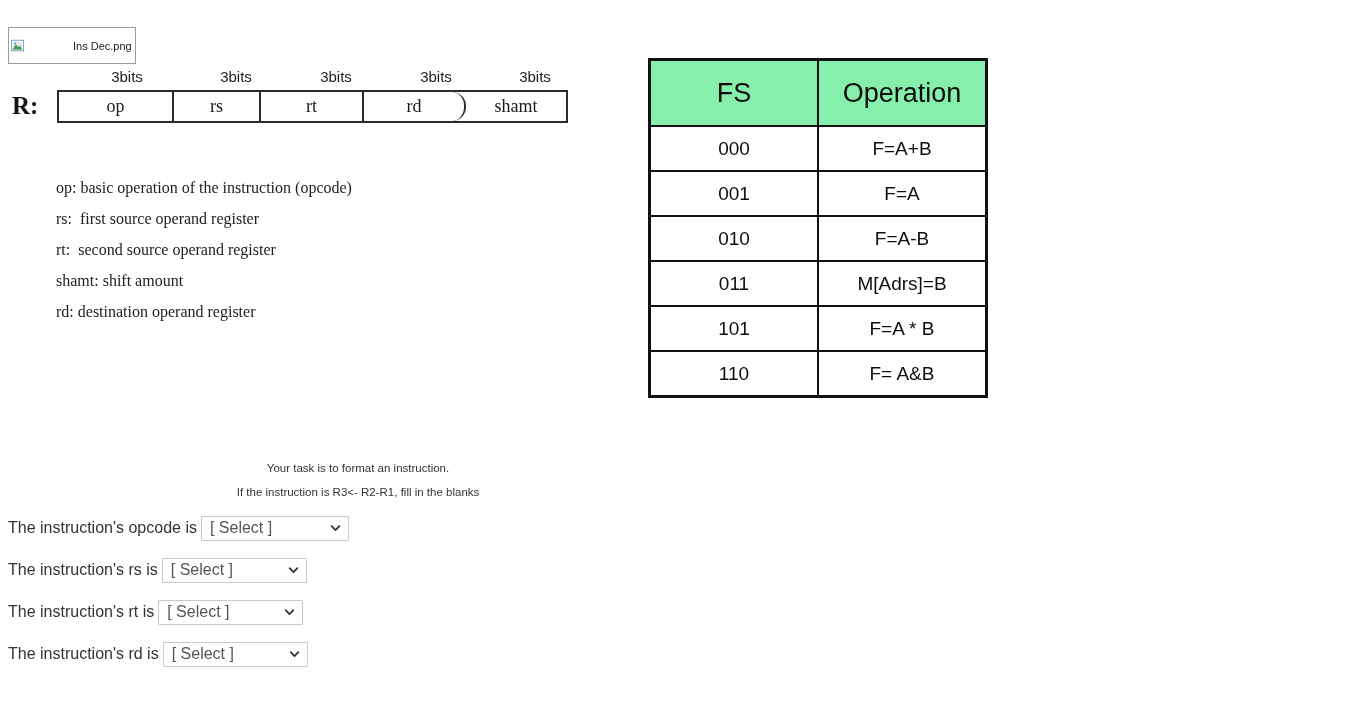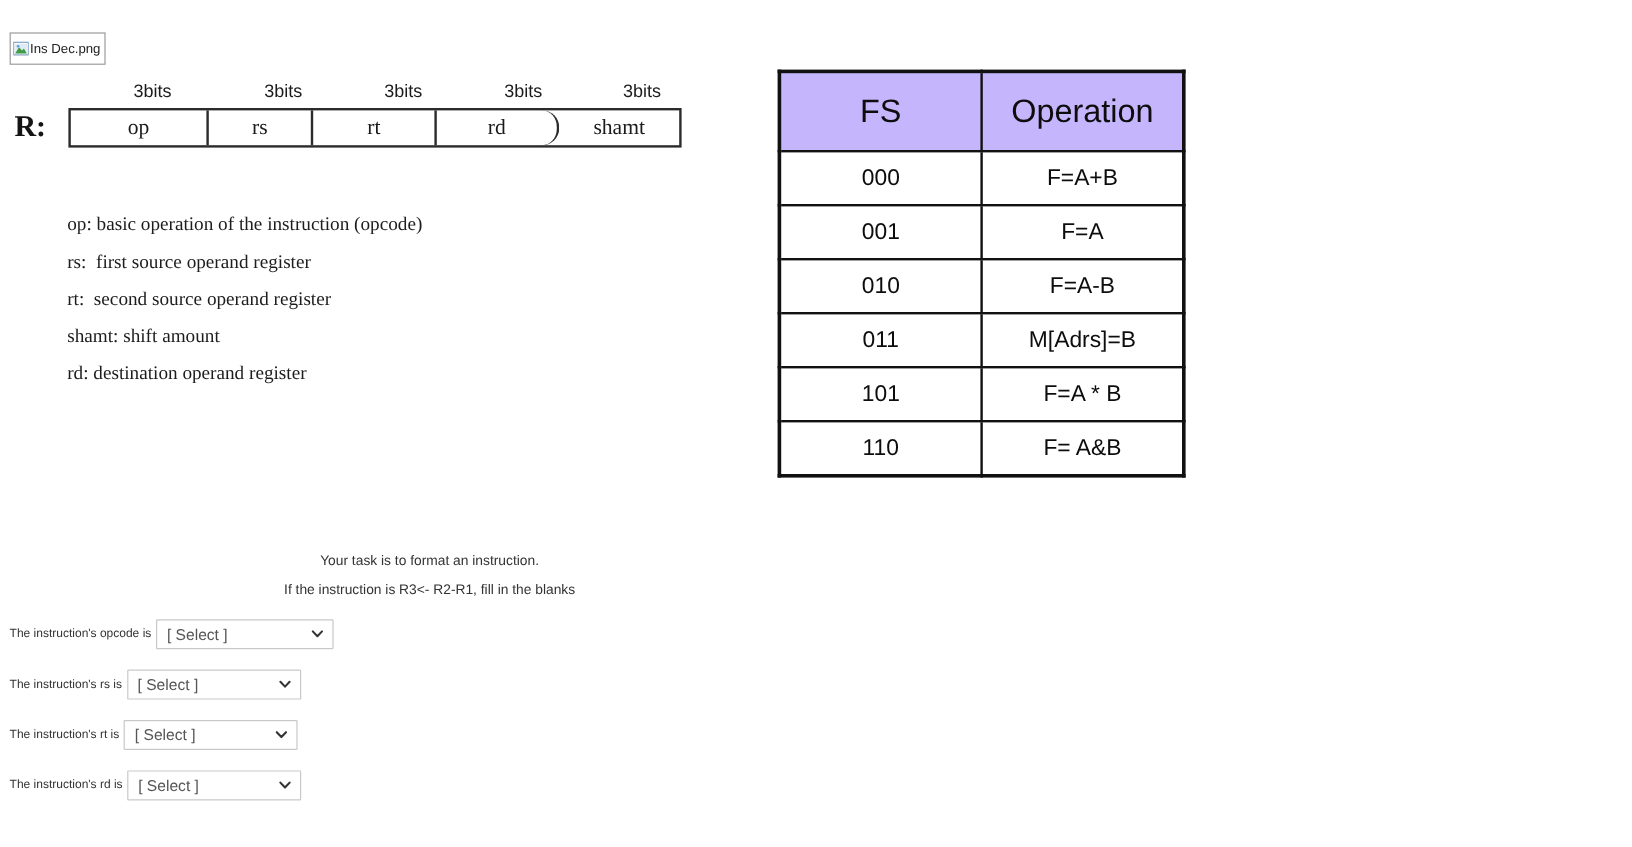--- a/index.html
+++ b/index.html
@@ -15,31 +15,32 @@
     overflow: hidden;
     font-family: "Liberation Sans", sans-serif;
     color: #333333;
   }
 
   
   .broken-img {
     position: absolute;
     left: 8px;
     top: 27px;
-    height: 27px;
+    height: 37px;
     box-sizing: border-box;
     border: 1px solid #9b9b9b;
     background: #ffffff;
     display: flex;
     align-items: center;
     padding: 0 3px 0 2px;
     font-family: "Liberation Sans", sans-serif;
     font-size: 11px;
     color: #222222;
     white-space: nowrap;
+    gap: 48px;
   }
   .broken-img .bi-glyph {
     width: 13px;
     height: 13px;
     margin-right: 1px;
     flex: 0 0 auto;
     display: block;
   }
 
   
@@ -127,21 +128,21 @@
     background: #ffffff;
   }
   .fstable th, .fstable td {
     border: 2px solid #111111;
     text-align: center;
     font-family: "Liberation Sans", sans-serif;
     color: #0d0d0d;
     padding: 0;
   }
   .fstable th {
-    background: #c4b5fd;
+    background: #86efac;
     font-weight: normal;
     font-size: 27px;
     height: 64px;
   }
   .fstable td {
     font-size: 19px;
     height: 43px;
   }
   .fstable .col-fs { width: 166px; }
   .fstable .col-op { width: 166px; }
@@ -164,36 +165,36 @@
   .form .prompt.second { margin-bottom: 16px; }
 
   .qrow {
     display: flex;
     align-items: center;
     margin-bottom: 16px;
     height: 26px;
   }
   .qrow .qlabel {
     font-family: "Liberation Sans", sans-serif;
-    font-size: 10px;
+    font-size: 16px;
     color: #333333;
     white-space: nowrap;
     padding-right: 4px;
   }
   .sel {
     position: relative;
     box-sizing: border-box;
     height: 25px;
     border: 1px solid #c9c9c9;
     background: #ffffff;
     display: flex;
     align-items: center;
     padding: 0 22px 0 8px;
     font-family: "Liberation Sans", sans-serif;
-    font-size: 13px;
+    font-size: 16px;
     color: #555555;
     cursor: default;
     border-radius: 1px;
   }
   .sel .chev {
     position: absolute;
     right: 7px;
     top: 50%;
     transform: translateY(-50%);
     width: 11px;

